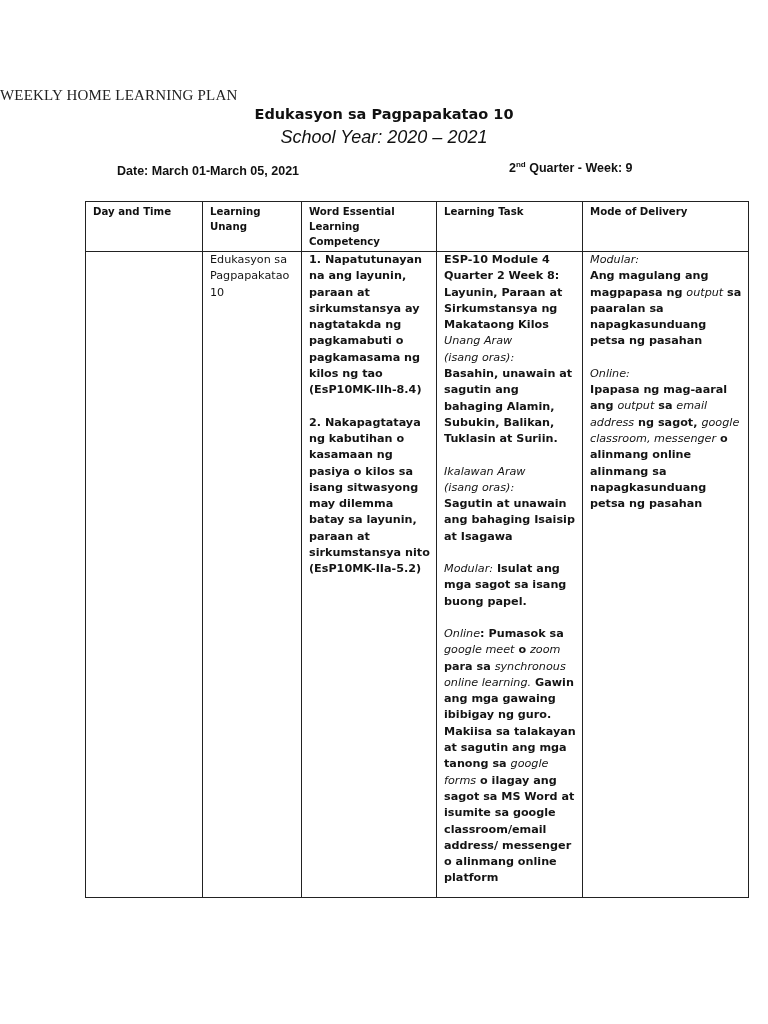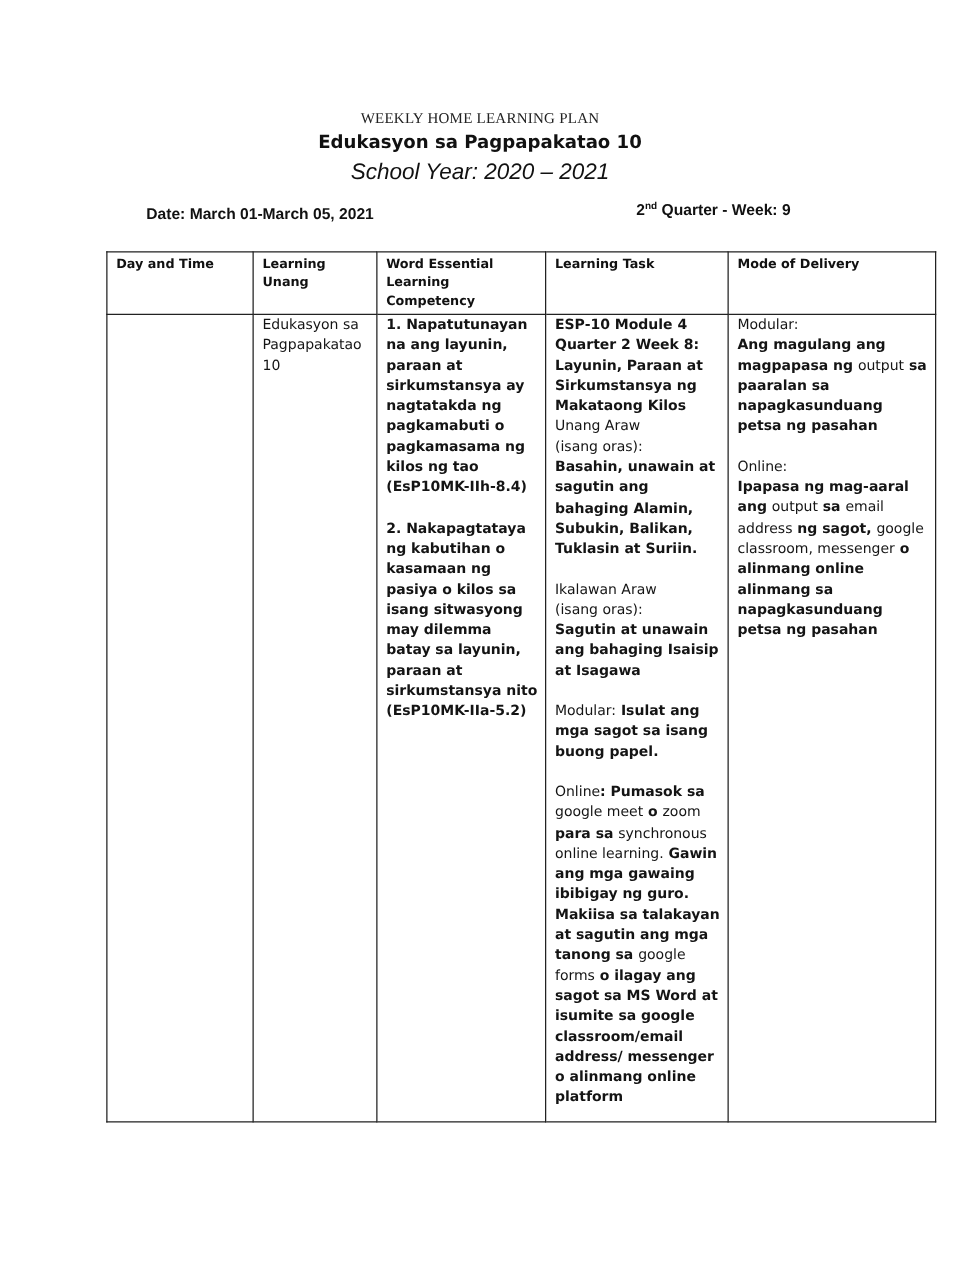--- a/index.html
+++ b/index.html
@@ -2,22 +2,22 @@
 <html><head>
 <meta charset="utf-8">
 <style>
   html, body { margin: 0; padding: 0; }
   body {
     width: 768px; height: 1024px; background: #ffffff; position: relative;
     font-family: "Liberation Sans", sans-serif; color: #111;
     overflow: hidden;
   }
   .title1 {
-    position: absolute; top: 87px; left: 0; width: 768px; text-align: center;
-    font-family: "Liberation Serif", serif; font-size: 12px; letter-spacing: 0.2px; color: #222;
+    position: absolute; top: 87px; left: 0; width: 768px; text-align: left;
+    font-family: "Liberation Serif", serif; font-size: 15px; letter-spacing: 0.2px; color: #222;
   }
   .title2 {
     position: absolute; top: 106px; left: 0; width: 768px; text-align: center;
     font-family: "DejaVu Sans", sans-serif; font-weight: bold; font-size: 14.5px; color: #111;
   }
   .title3 {
     position: absolute; top: 127px; left: 0; width: 768px; text-align: center;
     font-size: 18px; font-style: italic; color: #111;
   }
   .dateline {
@@ -37,21 +37,21 @@
     padding: 2px 6px 2px 7px;
   }
   table.plan th {
     font-size: 10.2px; font-weight: bold; line-height: 15px; height: 31px;
     padding-top: 2px;
   }
   table.plan td {
     font-size: 11.2px; line-height: 16.3px; height: 643px; font-weight: normal;
     padding-top: 0px; color: #141414;
   }
-  .i { font-weight: normal; }
+  .i { font-style: italic; font-weight: normal; }
   .gap { height: 16px; }
   .cell-text { font-weight: bold; }
   .cell-text .i { font-weight: normal; }
 </style>
 </head>
 <body>
 
 <div class="title1">WEEKLY HOME LEARNING PLAN</div>
 <div class="title2">Edukasyon sa Pagpapakatao 10</div>
 <div class="title3">School Year: 2020 – 2021</div>

